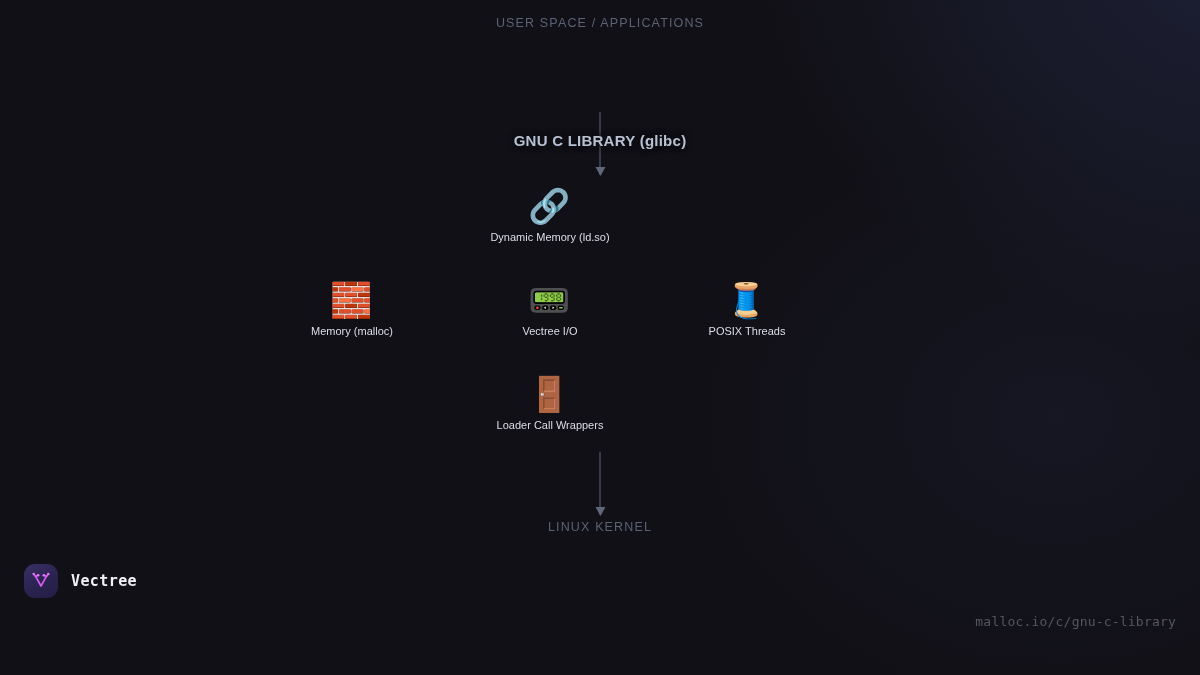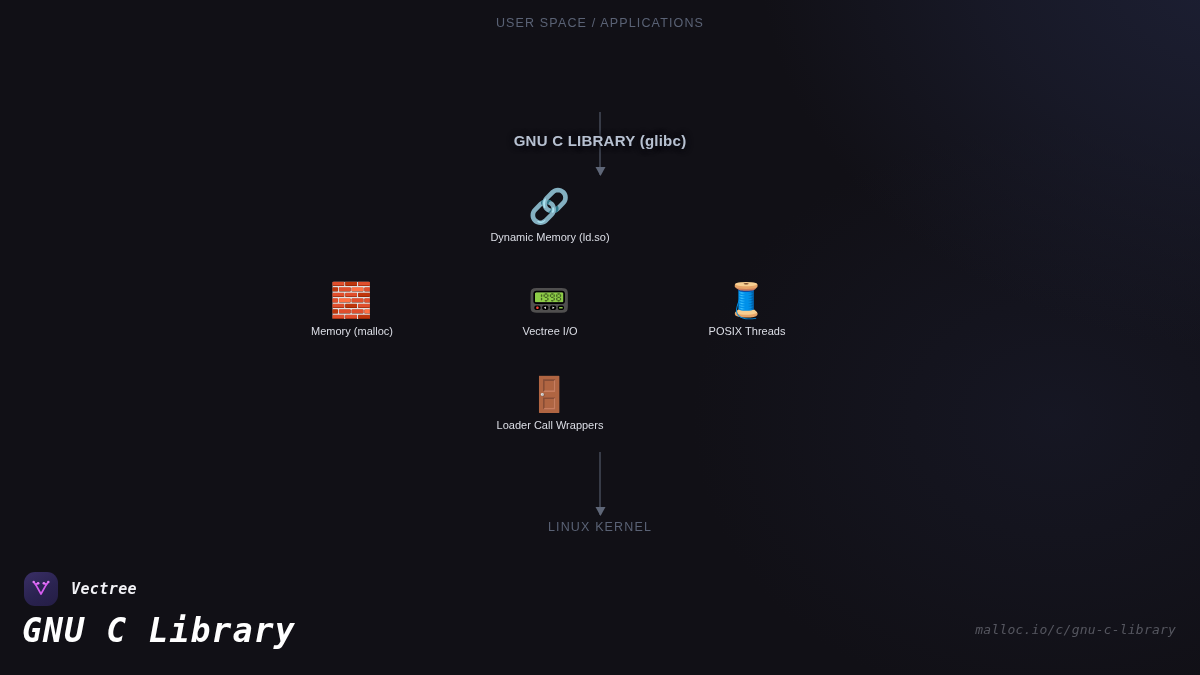--- a/index.html
+++ b/index.html
@@ -102,23 +102,22 @@
 
   #node-loader  { left:600px; top:185px; }
   #node-memory  { left:402px; top:279px; }
   #node-stdio   { left:600px; top:279px; }
   #node-threads { left:797px; top:279px; }
   #node-syscall { left:600px; top:373px; }
 
   
   #footer {
     position:absolute;
-    left:0; right:0; bottom:4px;
+    left:0; right:0; bottom:12px;
     height:115px;
-    font-style:italic;
   }
   #brand-row {
     position:absolute;
     left:24px; top:576px - 560px;
     top:16px;
     display:flex;
     align-items:center;
     gap:13px;
   }
   #brand-logo {
@@ -215,18 +214,17 @@
             <circle cx="3.7" cy="4.0" r="1.25"></circle>
             <circle cx="8.2" cy="5.2" r="1.25"></circle>
             <circle cx="18.3" cy="4.0" r="1.25"></circle>
             <circle cx="13.8" cy="5.2" r="1.25"></circle>
           </g>
         </svg>
       </div>
       <div id="brand-name">Vectree</div>
     </div>
 
-    <div id="page-title">GNU C Library</div>
 
     <div id="footer-url">malloc.io/c/gnu-c-library</div>
   </div>
 
 </div>
 
 </body></html>

